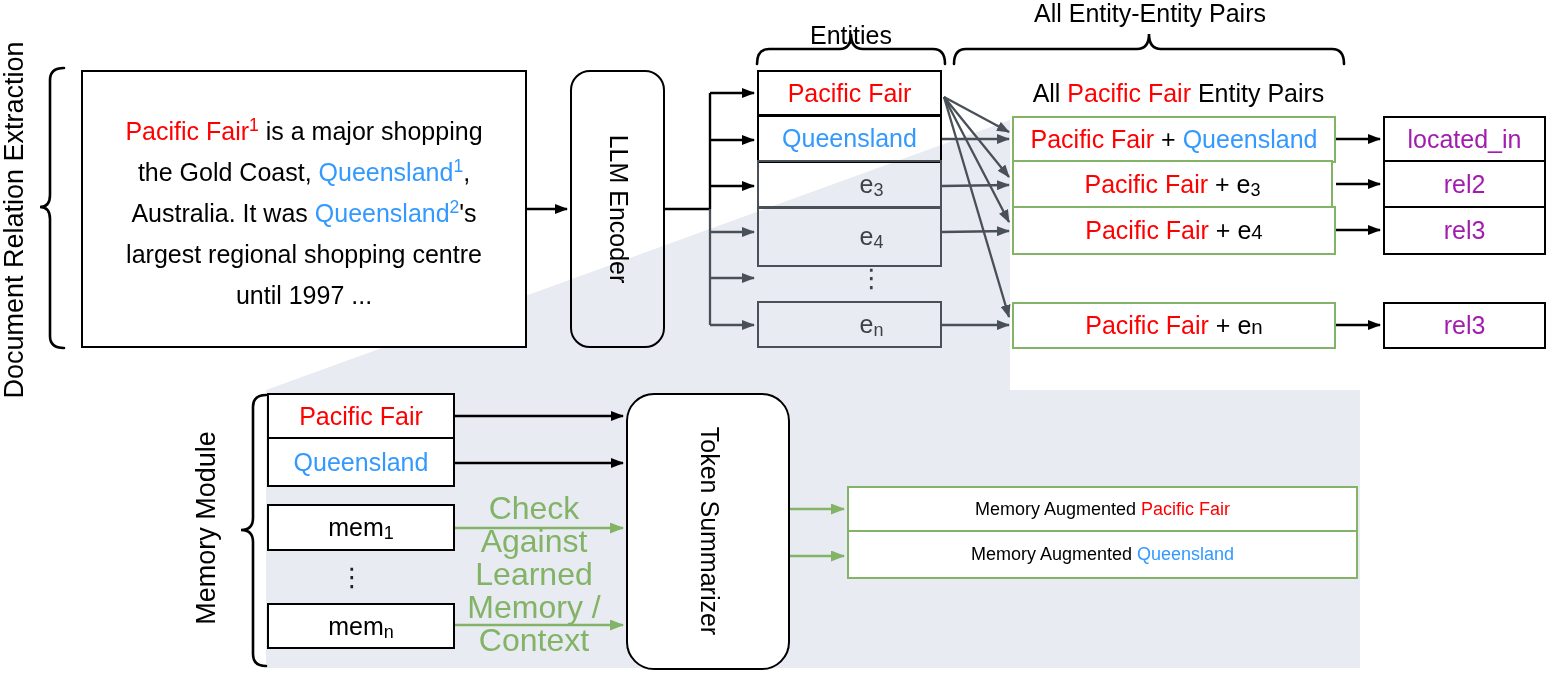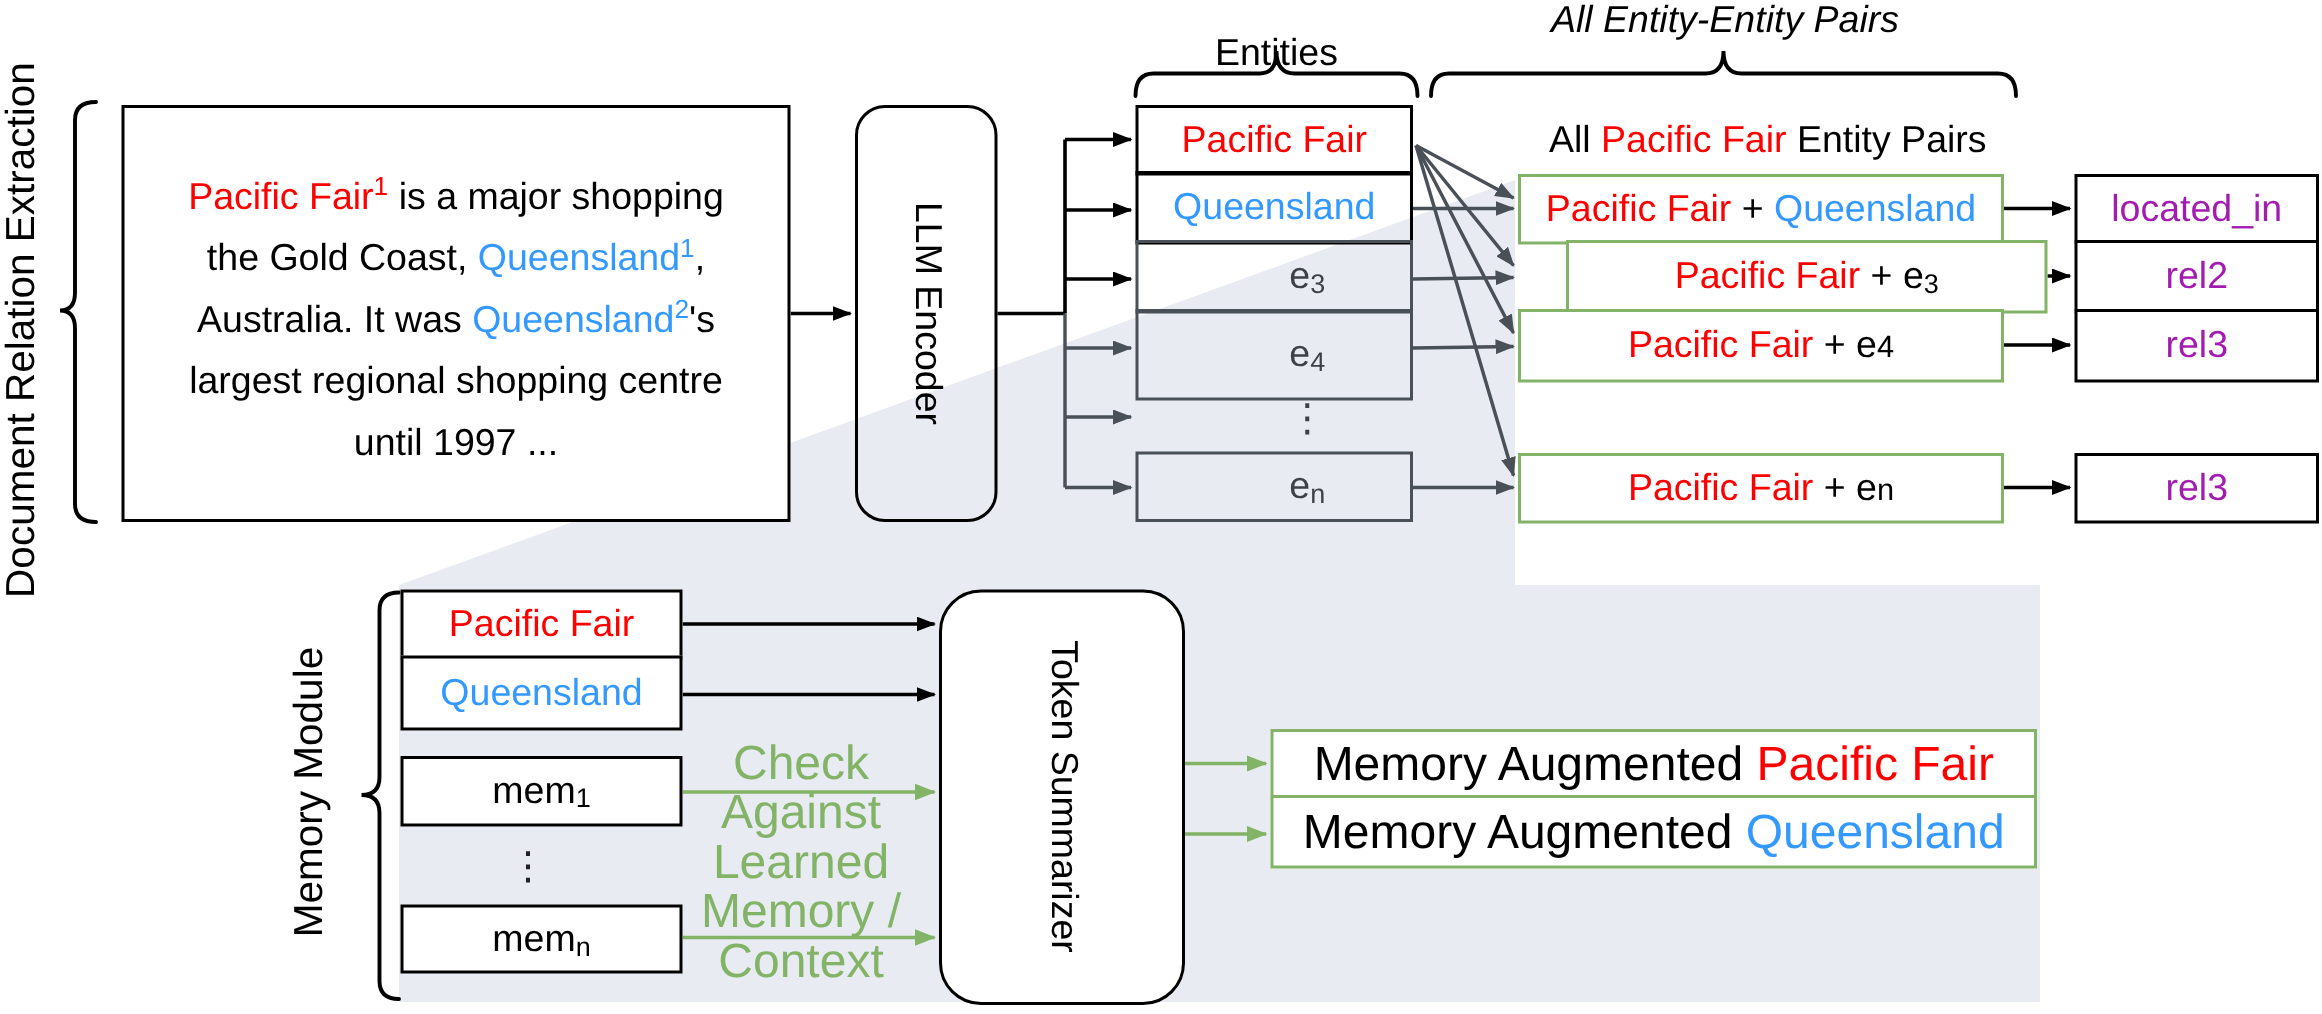--- a/index.html
+++ b/index.html
@@ -9,21 +9,21 @@
   .abs{position:absolute;box-sizing:border-box;}
   .z2{z-index:2;}
   .flexc{display:flex;align-items:center;justify-content:center;text-align:center;}
   .box-black{border:2.5px solid #000;background:#fff;}
   .box-black-t{border:2.5px solid #000;background:transparent;}
   .box-gray-t{border:2.5px solid #4a5057;background:transparent;}
   .box-green{border:2.5px solid #82b366;background:#fff;}
   .round{border-radius:20px;}
   .round-lg{border-radius:28px;}
   .t25{font-size:25px;}
-  .t24{font-size:32px;}
+  .t24{font-size:18px;}
   .red{color:#ff0000;}
   .blue{color:#3399ff;}
   .purple{color:#a21caf;}
   .green{color:#82b366;}
   .gray-txt{color:#3d4248;padding-left:44px;}
   .sup{font-size:.7em;vertical-align:.5em;line-height:0;}
   .sub{font-size:.72em;vertical-align:-.18em;line-height:0;}
   .small-base{font-size:.82em;}
   .vlabel{position:absolute;white-space:nowrap;transform:translate(-50%,-50%) rotate(-90deg);z-index:2;}
   .vlabel-cw{position:absolute;white-space:nowrap;transform:translate(-50%,-50%) rotate(90deg);z-index:2;}
@@ -133,30 +133,30 @@
       <span><span>e</span><span class="sub">3</span></span>
     </div>
   <div class="abs z2 box-gray-t flexc t25 gray-txt" style="left:757px;top:206px;width:185px;height:61px;">
       <span><span>e</span><span class="sub">4</span></span>
     </div>
   <div class="abs z2 flexc dots gray-txt" style="left:757px;top:256px;width:185px;height:44px;">⋮</div>
   <div class="abs z2 box-gray-t flexc t25 gray-txt" style="left:757px;top:301px;width:185px;height:47px;">
       <span><span>e</span><span class="sub">n</span></span>
     </div>
 
-  <div class="abs z2 t25 flexc" style="left:999px;top:0px;width:302px;height:26px;font-style:italic;">All Entity-Entity Pairs</div>
+  <div class="abs z2 t25 flexc" style="left:999px;top:0px;width:302px;height:26px;">All Entity-Entity Pairs</div>
 
   <div class="abs z2 t25 flexc" style="left:1012px;top:72px;width:333px;height:42px;">
     <span><span>All </span><span class="red">Pacific Fair</span><span> Entity Pairs</span></span>
   </div>
 
   <div class="abs z2 box-green flexc t25" style="left:1012px;top:116px;width:324px;height:47px;">
     <span><span class="red">Pacific Fair</span><span> + </span><span class="blue">Queensland</span></span>
   </div>
-  <div class="abs z2 box-green flexc t25" style="left:1012px;top:160px;width:321px;height:49px;margin-left:32px;">
+  <div class="abs z2 box-green flexc t25" style="left:1012px;top:160px;width:321px;height:49px;">
     <span><span class="red">Pacific Fair</span><span> + e</span><span class="sub">3</span></span>
   </div>
   <div class="abs z2 box-green flexc t25" style="left:1012px;top:206px;width:324px;height:49px;">
     <span><span class="red">Pacific Fair</span><span> + e</span><span class="small-base">4</span></span>
   </div>
   <div class="abs z2 box-green flexc t25" style="left:1012px;top:302px;width:324px;height:47px;">
     <span><span class="red">Pacific Fair</span><span> + e</span><span class="small-base">n</span></span>
   </div>
 
   <div class="abs z2 box-black flexc t25 purple" style="left:1383px;top:116px;width:163px;height:47px;">

